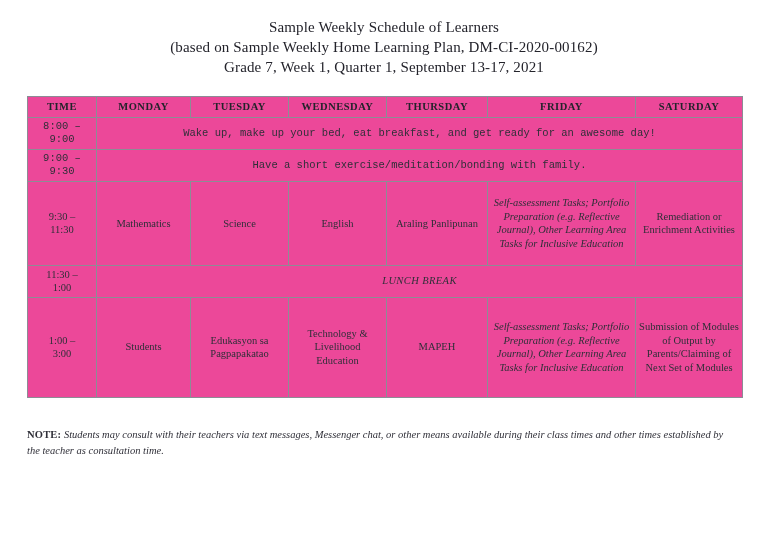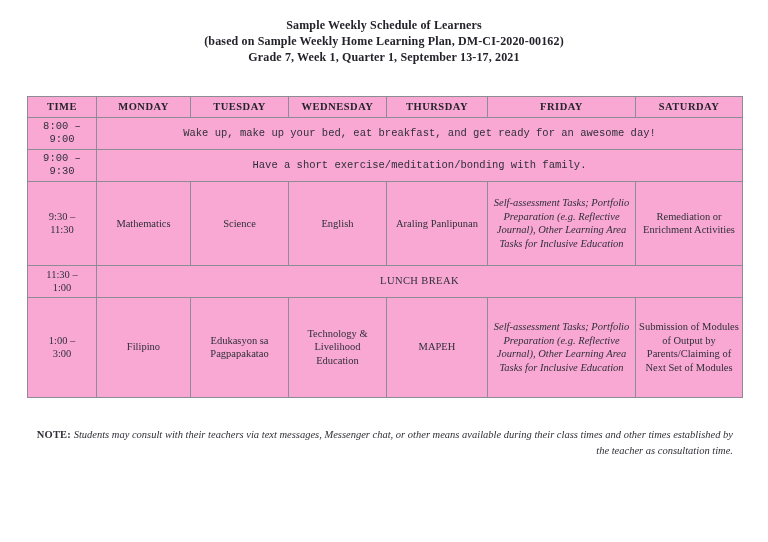--- a/index.html
+++ b/index.html
@@ -17,39 +17,39 @@
   }
 
   
   .title-block {
     width: 100%;
     text-align: center;
     padding-top: 18px;
     line-height: 1.33;
   }
   .title-line {
-    font-weight: bold;
-    font-size: 12px;
+    font-weight: normal;
+    font-size: 15px;
     letter-spacing: 0.15px;
     color: #23232b;
     white-space: nowrap;
   }
 
   
   .sched-wrap {
     position: absolute;
     left: 27px;
     top: 96px;
     width: 715px;
   }
   table.sched {
     border-collapse: collapse;
     width: 715px;
     table-layout: fixed;
-    background: #f9a8d4;
+    background: #ec4899;
   }
   table.sched td,
   table.sched th {
     border: 1px solid #8c8c95;
     padding: 2px 3px;
     text-align: center;
     vertical-align: middle;
     font-size: 10.5px;
     line-height: 1.28;
     color: #2f2f38;
@@ -76,41 +76,41 @@
     line-height: 1.3;
     white-space: pre-line;
   }
   .r-routine { height: 28px; font-family: Liberation Mono, monospace; }
   .r-lunch   { height: 28px; margin-top: 28px; }
   .r-morning { height: 84px; }
   .r-after   { height: 100px; }
   .r-family  { height: 28px; }
 
   .span-cell { font-size: 10.5px; }
-  .lunch-cell { letter-spacing: 0.4px; }
+  .lunch-cell { letter-spacing: 0.4px; font-style: italic; }
   .family-cell { letter-spacing: 0.3px; }
 
   .ital {
     font-style: italic;
     font-size: 10.5px;
     line-height: 1.32;
     color: #33333b;
   }
 
   
   .note {
     position: absolute;
     left: 27px;
     top: 427px;
     width: 706px;
     font-size: 10.5px;
     font-style: italic;
     line-height: 1.55;
     color: #2f2f38;
-    text-align: right;
+    text-align: left;
   }
   .note b {
     font-style: normal;
     font-weight: bold;
     letter-spacing: 0.2px;
   }
 </style>
 </head>
 <body>
 
@@ -164,21 +164,21 @@
         <td>Remediation or Enrichment Activities</td>
       </tr>
       <tr class="r-lunch">
         <td class="time-cell">11:30 –
 1:00</td>
         <td class="span-cell lunch-cell" colspan="6">LUNCH BREAK</td>
       </tr>
       <tr class="r-after">
         <td class="time-cell">1:00 –
 3:00</td>
-        <td>Filipino</td>
+        <td>Students</td>
         <td>Edukasyon sa Pagpapakatao</td>
         <td>Technology &amp; Livelihood Education</td>
         <td>MAPEH</td>
         <td class="ital">Self-assessment Tasks; Portfolio Preparation (e.g. Reflective Journal), Other Learning Area Tasks for Inclusive Education</td>
         <td>Submission of Modules of Output by Parents/Claiming of Next Set of Modules</td>
       </tr>
     </tbody>
   </table>
 </div>
 

